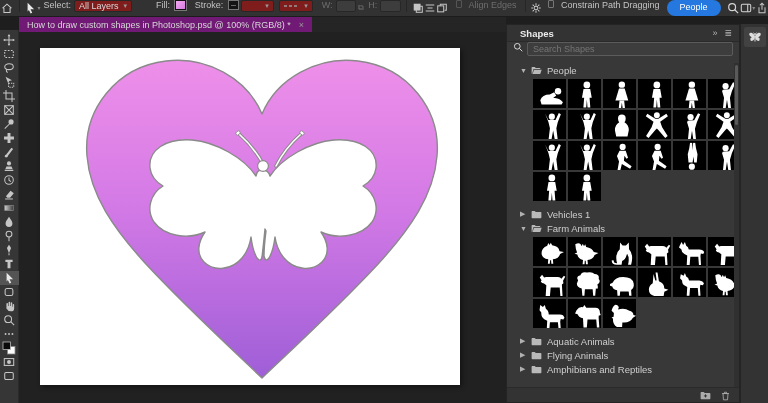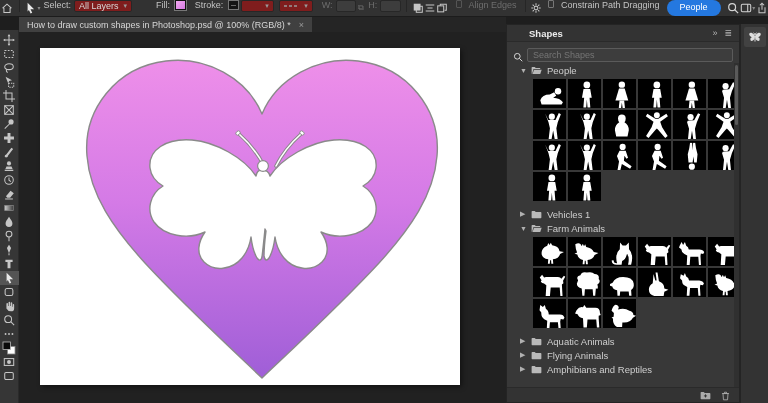--- a/index.html
+++ b/index.html
@@ -29,21 +29,21 @@
   .chk { width:8px; height:8px; border:1px solid #777; border-radius:1px; margin-right:4px;
     background:transparent; display:inline-block; }
   .chk.dim { border-color:#555; }
   #share-button { background:#2478e0; color:#fff; border-radius:9px; padding:2px 13px;
     font-size:9px; margin-left:4px; }
   .tico { stroke:#c6c6c6; fill:none; stroke-width:1.2; }
 
   
   #tab-bar { position:absolute; left:19px; top:17px; width:487px; height:15px;
     background:#252525; display:flex; z-index:20; }
-  #doc-tab { background:#404040; color:#d6d6d6; font-size:9px; display:flex;
+  #doc-tab { background:#701a75; color:#d6d6d6; font-size:9px; display:flex;
     align-items:center; padding:0 8px; max-width:330px; }
   #doc-tab .close { color:#9a9a9a; margin-left:8px; font-size:9px; }
 
   
   #tool-strip { position:absolute; left:0; top:30px; width:19px; height:373px;
     background:#363636; border-right:1px solid #2a2a2a; display:flex; flex-direction:column;
     align-items:center; padding-top:3px; z-index:25; }
   .tool { width:19px; height:14px; display:flex; align-items:center; justify-content:center; }
   .tool.sel { background:#545454; }
   .tool svg { width:12px; height:12px; }
@@ -53,24 +53,24 @@
     background:#212121; }
   #canvas { position:absolute; left:21px; top:16px; width:420px; height:337px;
     background:#ffffff; box-shadow:2px 2px 5px rgba(0,0,0,.45); }
   #canvas svg { width:100%; height:100%; display:block; }
 
   
   #shapes-panel { position:absolute; left:506px; top:24px; width:234px; height:379px;
     background:#383838; border:1px solid #242424; z-index:20; }
   #panel-header { height:17px; background:#333333; display:flex; align-items:center;
     border-bottom:1px solid #2a2a2a; }
-  #panel-title { color:#ececec; font-size:9.5px; font-weight:bold; padding:0 22px; }
+  #panel-title { color:#ececec; font-size:9.5px; font-weight:bold; padding:0 13px; }
   #panel-header .hspace { flex:1; }
   #panel-header .hic { color:#b5b5b5; font-size:9px; margin-right:7px; }
-  #search-row { height:20px; display:flex; align-items:flex-end; padding:0 6px; }
+  #search-row { height:20px; display:flex; align-items:flex-start; padding:0 6px; }
   #search-input { flex:1; height:14px; background:#3d3d3d; border:1px solid #5b5b5b;
     border-radius:2px; color:#9a9a9a; font-size:9px; padding:0 5px;
     font-family:"Liberation Sans", sans-serif; }
   #shapes-tree { position:absolute; top:38px; bottom:15px; left:0; right:5px;
     overflow:hidden; }
   .folder-row { height:14px; display:flex; align-items:center; padding-left:13px;
     color:#cfcfcf; font-size:9.5px; }
   .folder-row .chev { width:8px; color:#b0b0b0; font-size:7px; margin-right:3px; }
   .folder-row svg { width:11px; height:9px; margin-right:5px; }
   .shape-grid { display:grid; grid-template-columns:repeat(6,33px); gap:2px;

